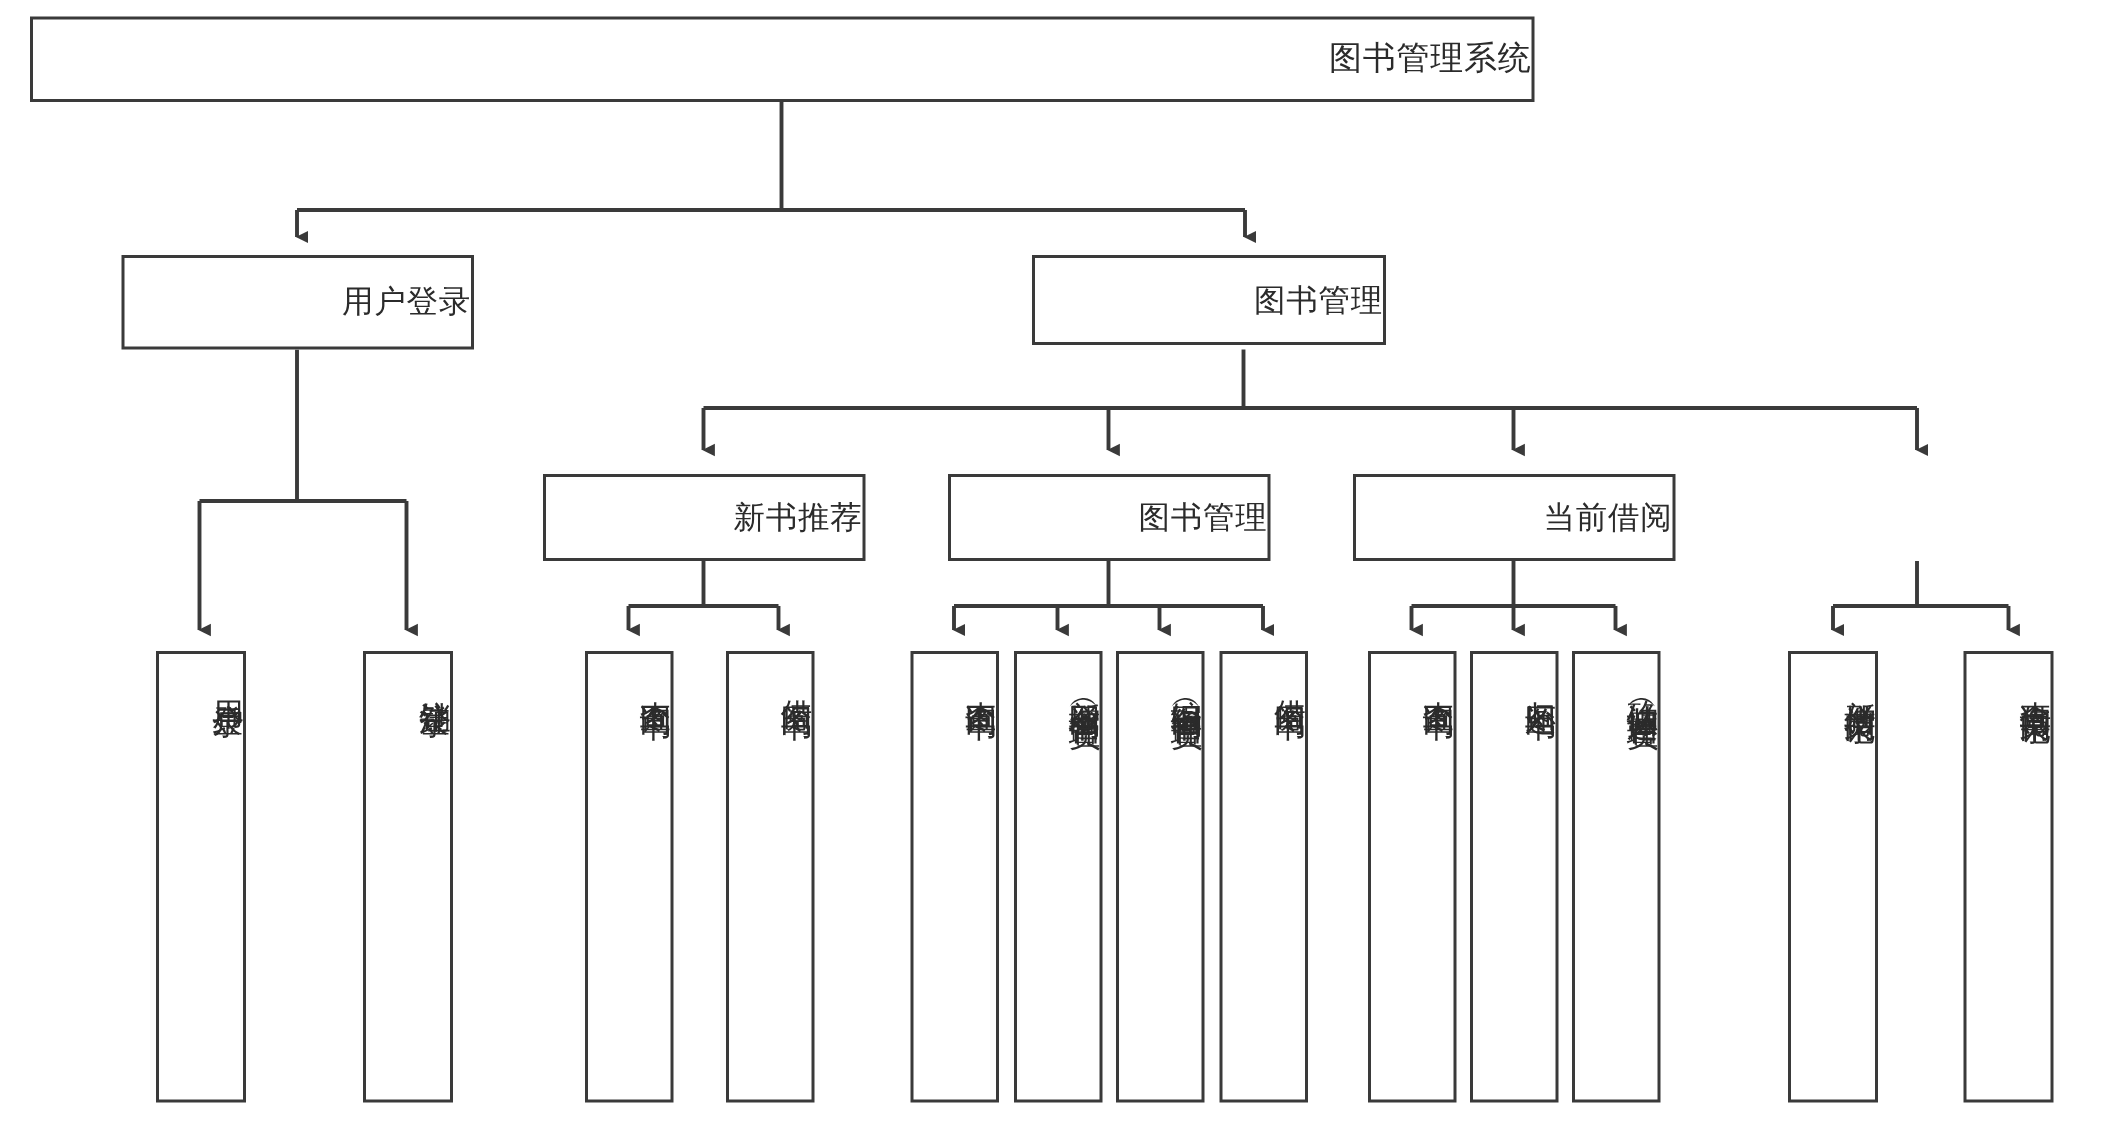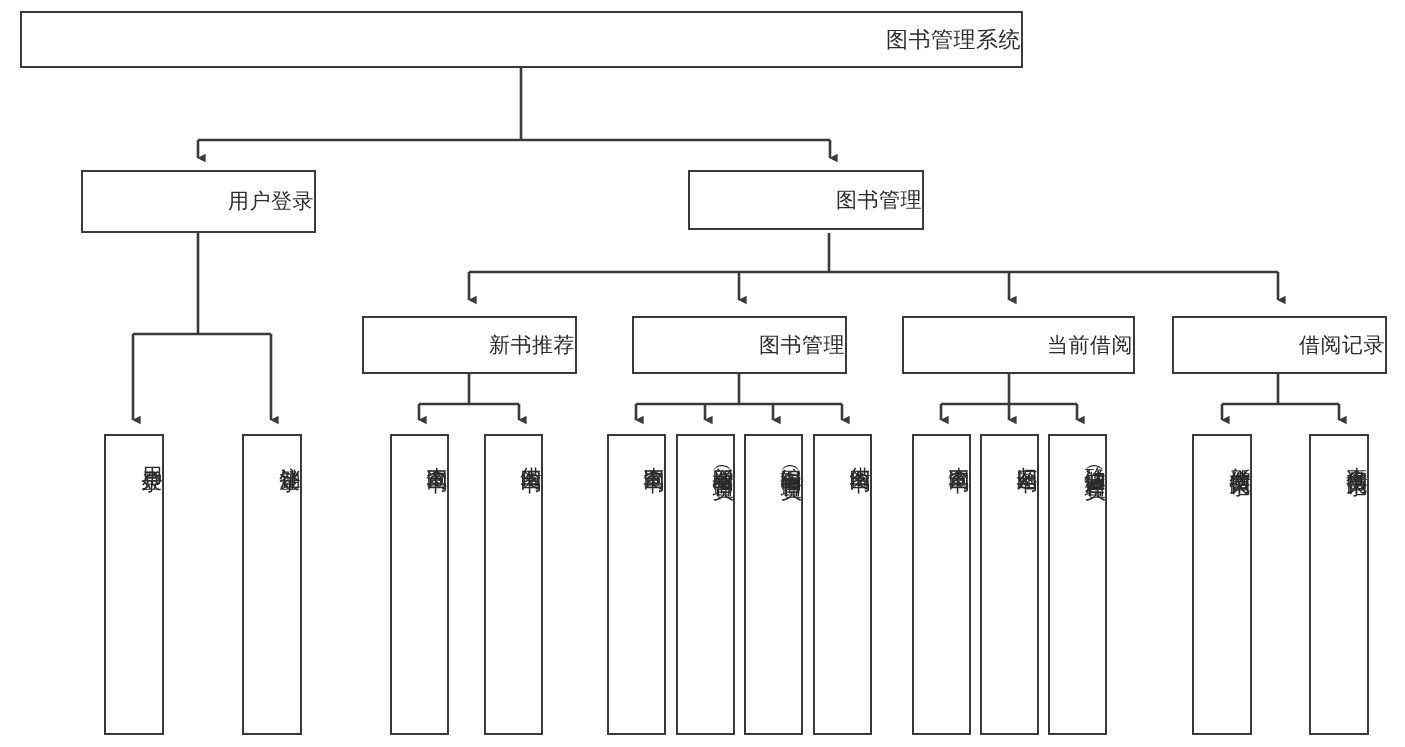--- a/index.html
+++ b/index.html
@@ -140,27 +140,24 @@
   </div>
 
   <div class="node h" style="left:362px; top:316px; width:215px; height:58px;">
     <span class="label">新书推荐</span>
   </div>
 
   <div class="node h" style="left:632px; top:316px; width:215px; height:58px;">
     <span class="label">图书管理</span>
   </div>
 
-  <div class="node h" style="left:902px; top:316px; width:233px; height:58px;">
+  <div class="node h" style="left:902px; top:316px; width:215px; height:58px;">
     <span class="label">当前借阅</span>
   </div>
 
-  <div class="node h" style="left:1172px; top:316px; width:215px; height:58px;">
-    <span class="label">借阅记录</span>
-  </div>
 
   <div class="node v" style="left:104px; top:434px; width:60px; height:301px;">
     <span class="label">用户登录</span>
   </div>
 
   <div class="node v" style="left:242px; top:434px; width:60px; height:301px;">
     <span class="label">注销登录</span>
   </div>
 
   <div class="node v" style="left:390px; top:434px; width:59px; height:301px;">

